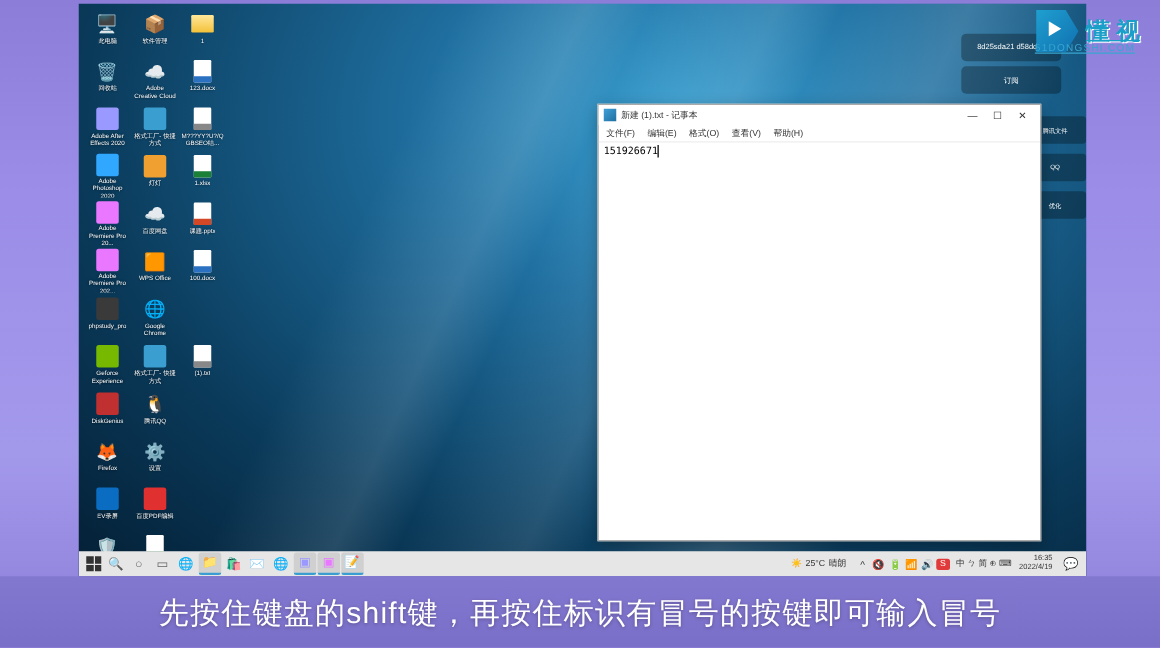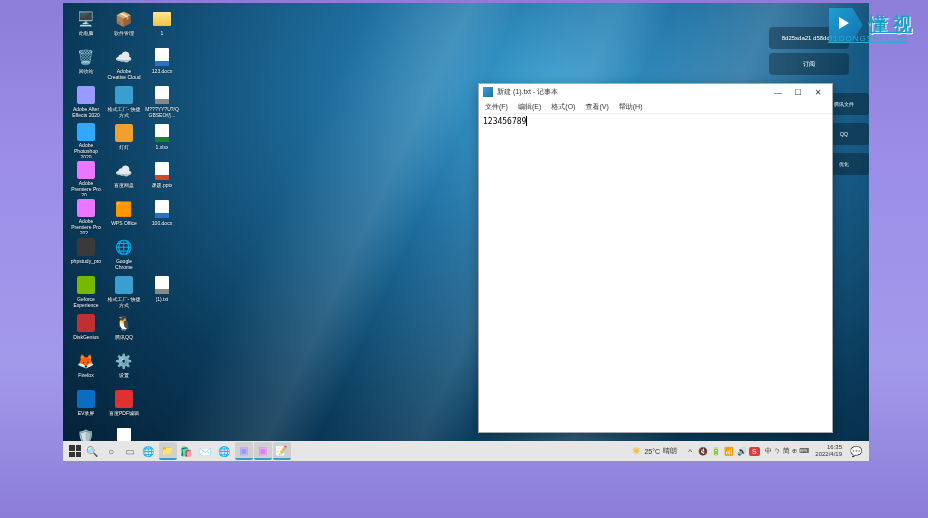--- a/index.html
+++ b/index.html
@@ -294,21 +294,21 @@
           <div class="np-btn close">✕</div>
         </div>
       </div>
       <div class="np-menu" id="np-menu">
           <span>文件(F)</span>
           <span>编辑(E)</span>
           <span>格式(O)</span>
           <span>查看(V)</span>
           <span>帮助(H)</span>
         </div>
-      <div class="np-content"><span>123456789</span><span class="np-cursor"></span></div>
+      <div class="np-content"><span>151926671</span><span class="np-cursor"></span></div>
     </div>
 
     <div class="taskbar">
       <div class="tb-start">
           <div></div>
           <div></div>
           <div></div>
           <div></div>
         </div>
       <div class="tb-search">🔍</div>
@@ -340,13 +340,16 @@
       <span class="tb-lang">S</span>
       <span style="font-size:7px;color:#333;">中 ㄅ 简 ⊕ ⌨</span>
       <div class="tb-clock">
         <span>16:35</span>
         <span>2022/4/19</span>
       </div>
       <div class="tb-item">💬</div>
     </div>
   </div>
 
+  <div class="subtitle">
+    <div class="subtitle-text">先按住键盘的shift键，再按住标识有冒号的按键即可输入冒号</div>
+  </div>
 </div>
 
 </body></html>

